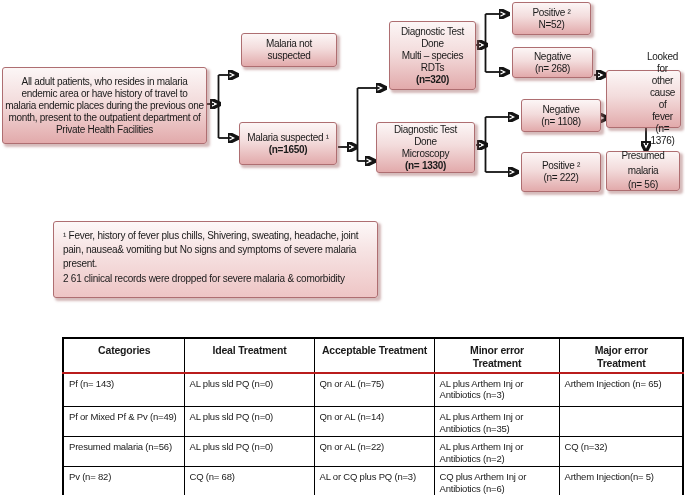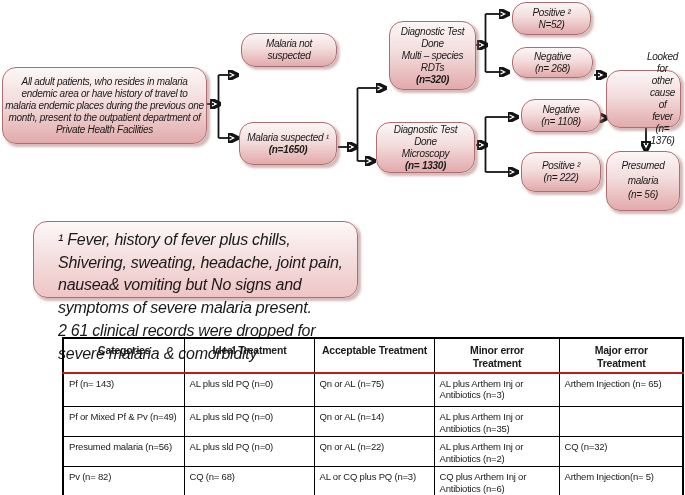--- a/index.html
+++ b/index.html
@@ -3,36 +3,36 @@
 <meta charset="utf-8">
 <style>
   html,body{margin:0;padding:0;background:#ffffff;}
   body{width:685px;height:495px;overflow:hidden;
        font-family:"Liberation Sans",sans-serif;color:#1a1a1a;}
   .canvas{position:relative;width:685px;height:495px;background:#fff;}
 
   
   .fbox{
     position:absolute;box-sizing:border-box;
-    border:1.5px solid #ae6e71;border-radius:14px;
+    border:1.5px solid #ae6e71;border-radius:3px;
     background:linear-gradient(180deg,#fcf6f6 0%,#f3dcdc 45%,#e2aaab 100%);
     box-shadow:2.5px 2.5px 2.5px rgba(160,100,100,0.45);
     display:flex;flex-direction:column;align-items:center;justify-content:center;
     text-align:center;font-size:10px;line-height:1.2;letter-spacing:-0.3px;
     padding:1px 2px;
-    font-style:italic;
   }
   .fbox .pre{white-space:pre-line;}
   .fbox .wrap{white-space:normal;}
   .bold{font-weight:bold;}
   .fbox.note{
     align-items:flex-start;justify-content:flex-start;text-align:left;
-    font-size:16px;line-height:1.42;letter-spacing:-0.25px;
-    padding:7px 9px 4px 24px;
+    font-size:10px;line-height:1.42;letter-spacing:-0.25px;
+    padding:7px 9px 4px 9px;
     background:linear-gradient(180deg,#fdf8f8 0%,#f6e2e2 40%,#eec5c5 100%);
+    margin-left:20px;
   }
 
   
   svg.connectors{position:absolute;left:0;top:0;pointer-events:none;}
   svg.connectors path{stroke:#141414;stroke-width:1.8;fill:none;}
 
   
   table.tt{
     position:absolute;left:62px;top:337px;width:620px;
     border-collapse:collapse;table-layout:fixed;
@@ -135,21 +135,21 @@
 (n= 222)</div>
   </div>
 
   <div class="fbox" style="left:606px;top:70px;width:75px;height:58px;padding-left:40px;">
     <div class="pre">Looked for
 other cause of
 fever
 (n= 1376)</div>
   </div>
 
-  <div class="fbox" style="left:606px;top:151px;width:74px;height:60px;line-height:1.45;">
+  <div class="fbox" style="left:606px;top:151px;width:74px;height:40px;line-height:1.45;">
     <div class="pre">Presumed
 malaria
 (n= 56)</div>
   </div>
 
   <div class="fbox note" style="left:33px;top:221px;width:325px;height:77px;">
     <div class="wrap">¹ Fever, history of fever plus chills, Shivering, sweating, headache, joint pain, nausea&amp; vomiting but No signs and symptoms of severe malaria present.</div>
     <div class="wrap">2 61 clinical records were dropped for severe malaria &amp; comorbidity</div>
   </div>
 

